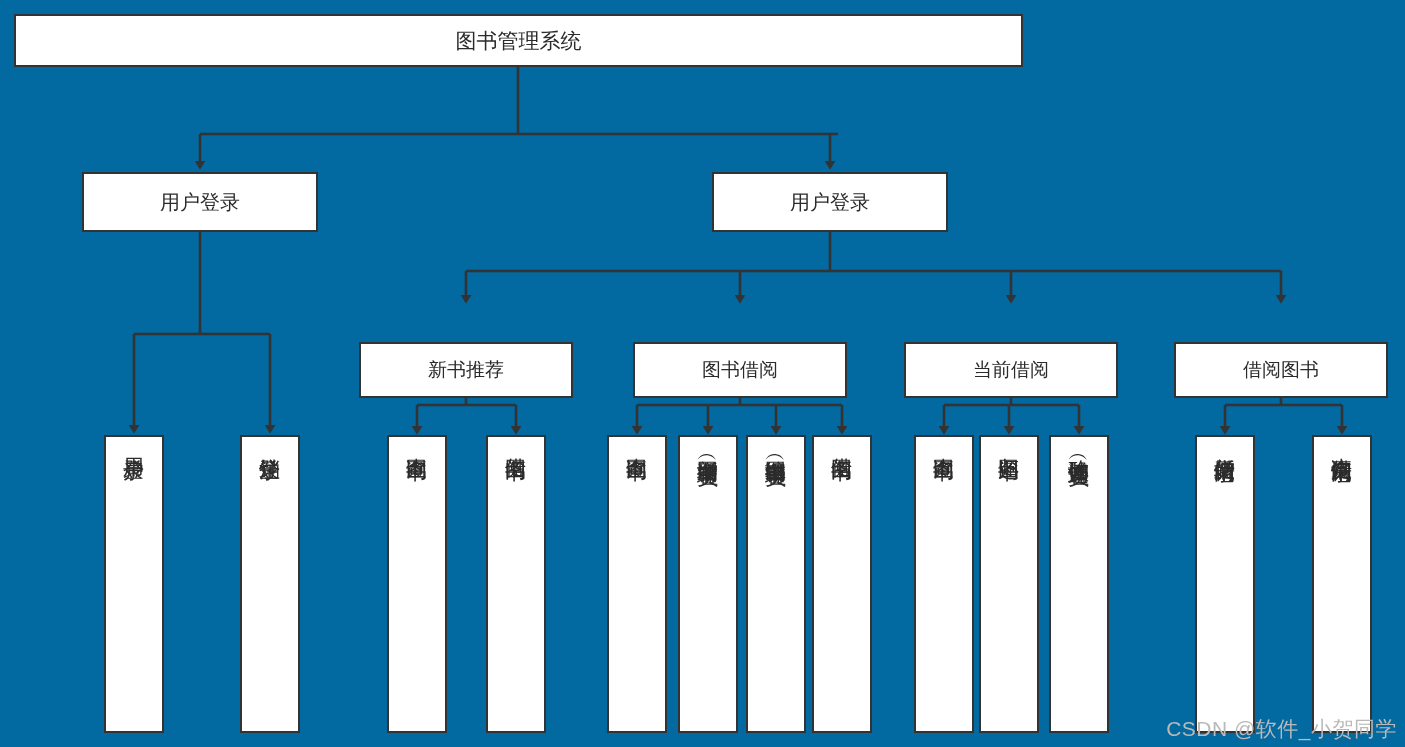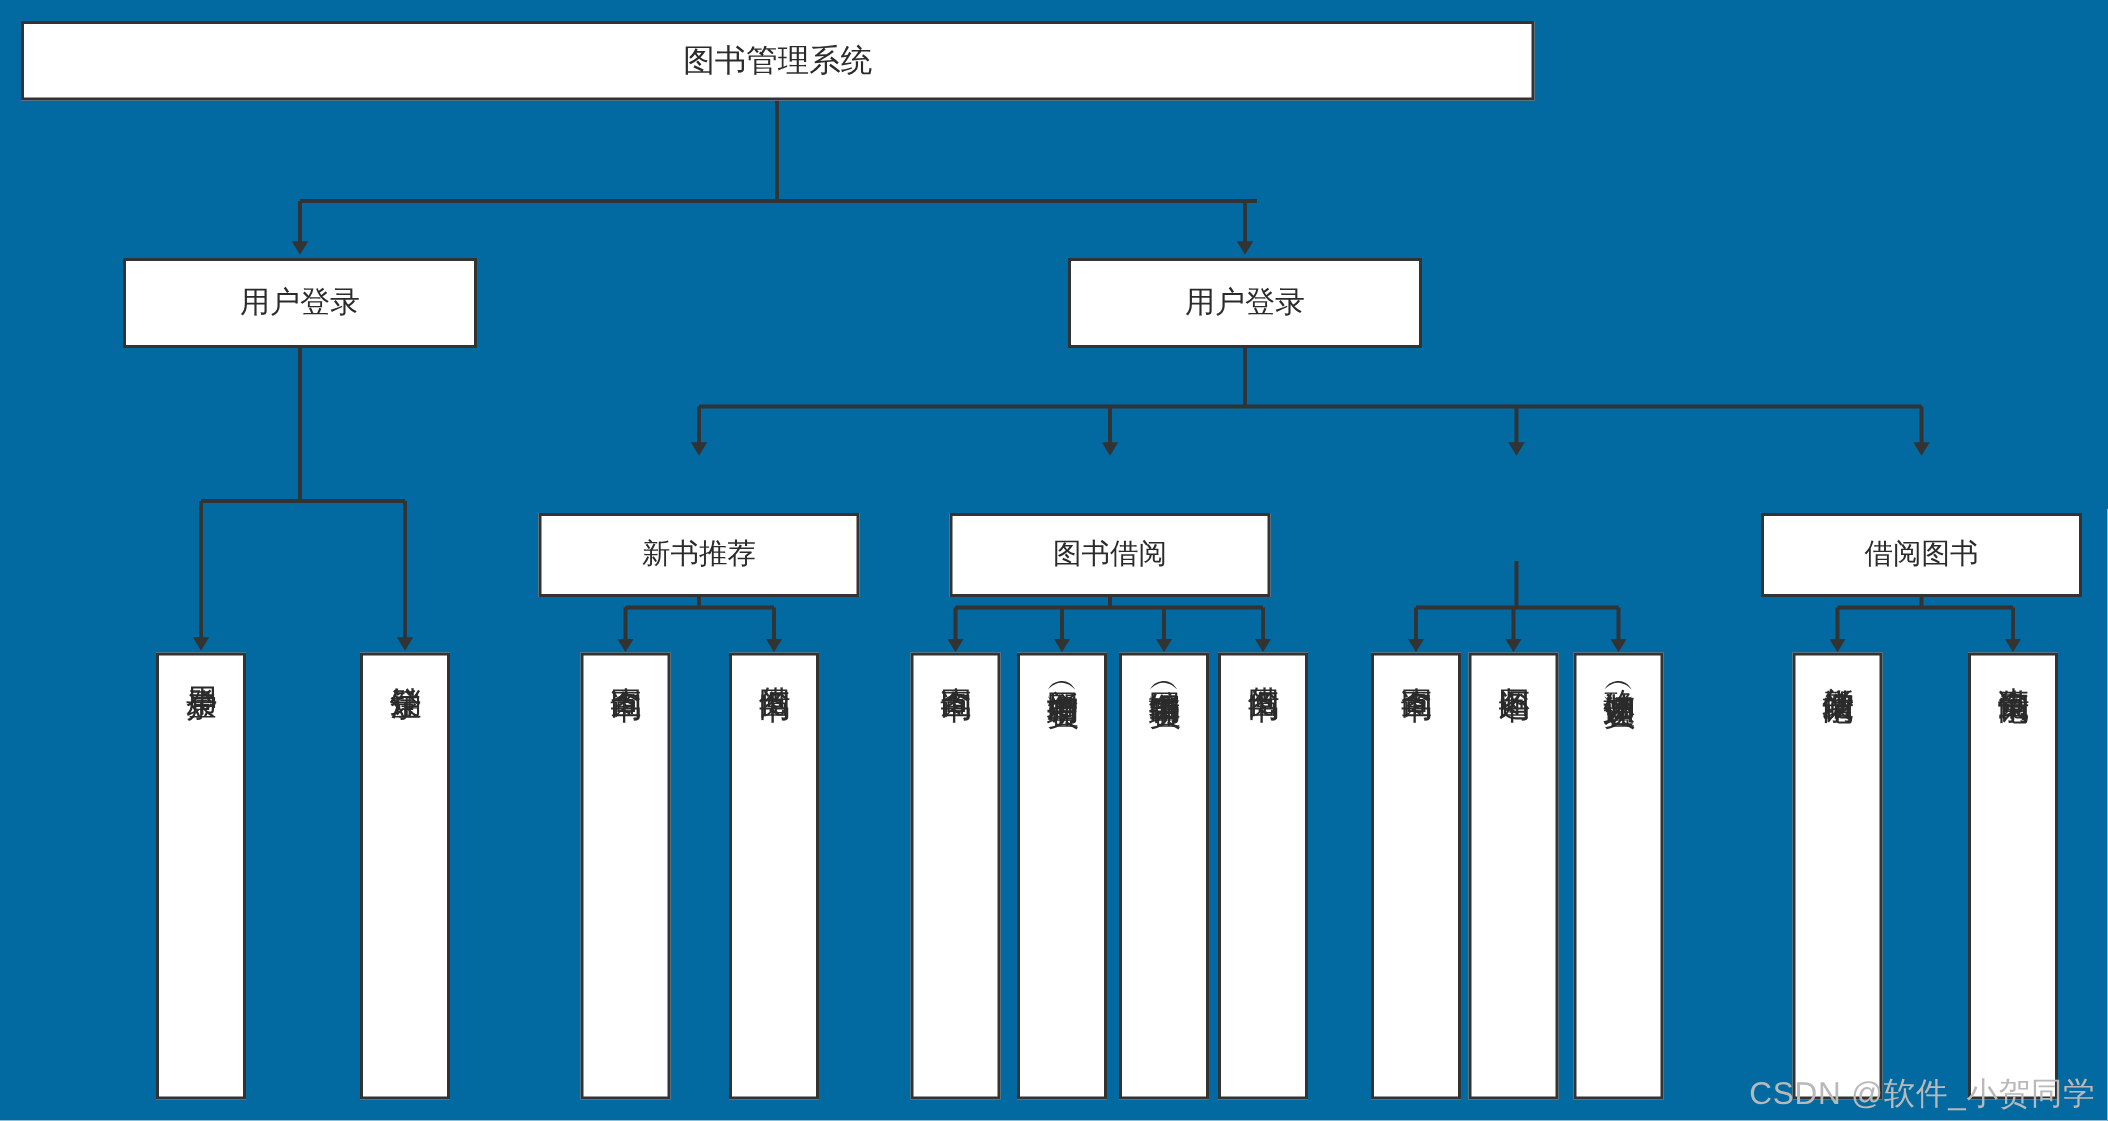--- a/index.html
+++ b/index.html
@@ -141,20 +141,23 @@
   <div class="node lvl1" style="left:712px; top:172px; width:236px; height:60px;">
     <span class="lbl">用户登录</span>
   </div>
 
   <div class="node lvl2" style="left:359px; top:318px; width:214px; height:56px;">
     <span class="lbl">新书推荐</span>
   </div>
   <div class="node lvl2" style="left:633px; top:318px; width:214px; height:56px;">
     <span class="lbl">图书借阅</span>
   </div>
+  <div class="node lvl2" style="left:904px; top:318px; width:214px; height:56px;">
+    <span class="lbl">当前借阅</span>
+  </div>
   <div class="node lvl2" style="left:1174px; top:318px; width:214px; height:56px;">
     <span class="lbl">借阅图书</span>
   </div>
 
   <div class="node leaf" style="left:104px; top:435px; width:60px; height:298px;">
     <span class="lbl">用户登录</span>
   </div>
   <div class="node leaf" style="left:240px; top:435px; width:60px; height:298px;">
     <span class="lbl">注销登录</span>
   </div>

